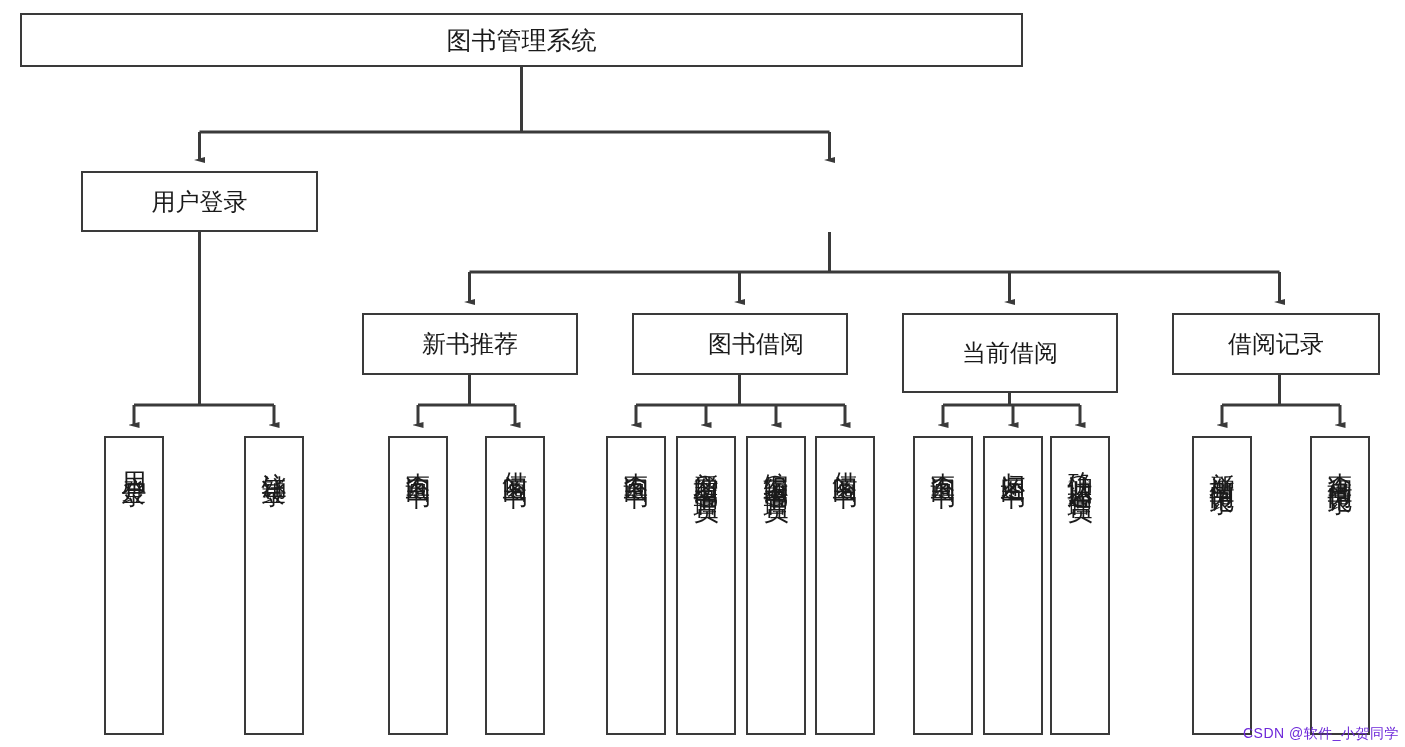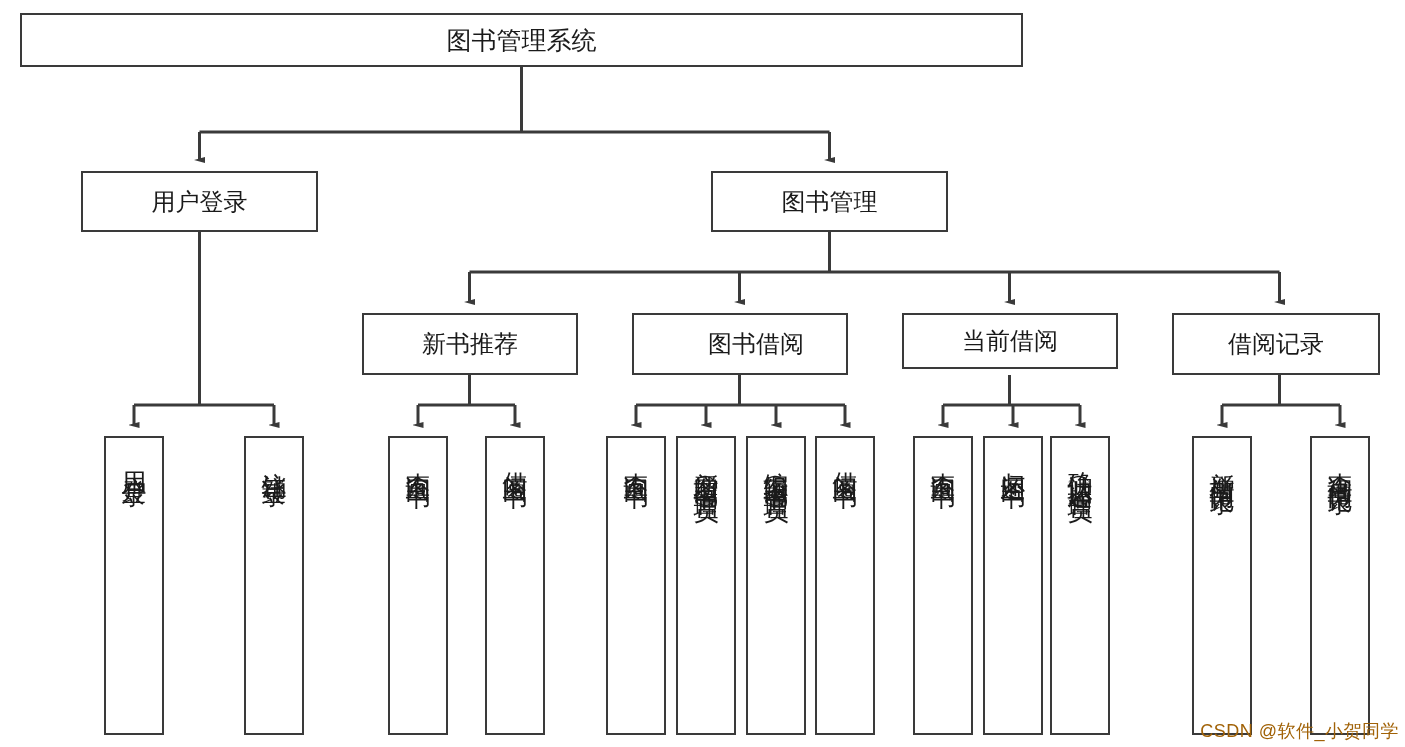--- a/index.html
+++ b/index.html
@@ -57,22 +57,22 @@
     writing-mode: vertical-rl;
     text-orientation: upright;
     letter-spacing: 4px;
     line-height: 1;
     white-space: nowrap;
   }
   #watermark {
     position: absolute;
     right: 6px;
     bottom: 4px;
-    font-size: 18px;
-    color: #a16207;
+    font-size: 14px;
+    color: #6d28d9;
     letter-spacing: 0.5px;
     white-space: nowrap;
     margin-left: 32px;
   }
 </style>
 </head>
 <body>
 
 <div id="diagram-canvas">
 
@@ -138,31 +138,28 @@
     </g>
   </svg>
 
   <div class="node root" style="left:20px; top:13px; width:1003px; height:54px;">
     <span>图书管理系统</span>
   </div>
 
   <div class="node level2" style="left:81px; top:171px; width:237px; height:61px;">
     <span>用户登录</span>
   </div>
-  <div class="node level2" style="left:711px; top:171px; width:237px; height:61px;">
-    <span>图书管理</span>
-  </div>
 
   <div class="node level3" style="left:362px; top:313px; width:216px; height:62px;">
     <span>新书推荐</span>
   </div>
   <div class="node level3" style="left:632px; top:313px; width:216px; height:62px;padding-left:32px;">
     <span>图书借阅</span>
   </div>
-  <div class="node level3" style="left:902px; top:313px; width:216px; height:56px;">
+  <div class="node level3" style="left:902px; top:313px; width:216px; height:80px;">
     <span>当前借阅</span>
   </div>
   <div class="node level3" style="left:1172px; top:313px; width:208px; height:62px;">
     <span>借阅记录</span>
   </div>
 
   <div class="node leaf" style="left:104px; top:436px; width:60px; height:299px;">
     <span class="vtext">用户登录</span>
   </div>
   <div class="node leaf" style="left:244px; top:436px; width:60px; height:299px;">

